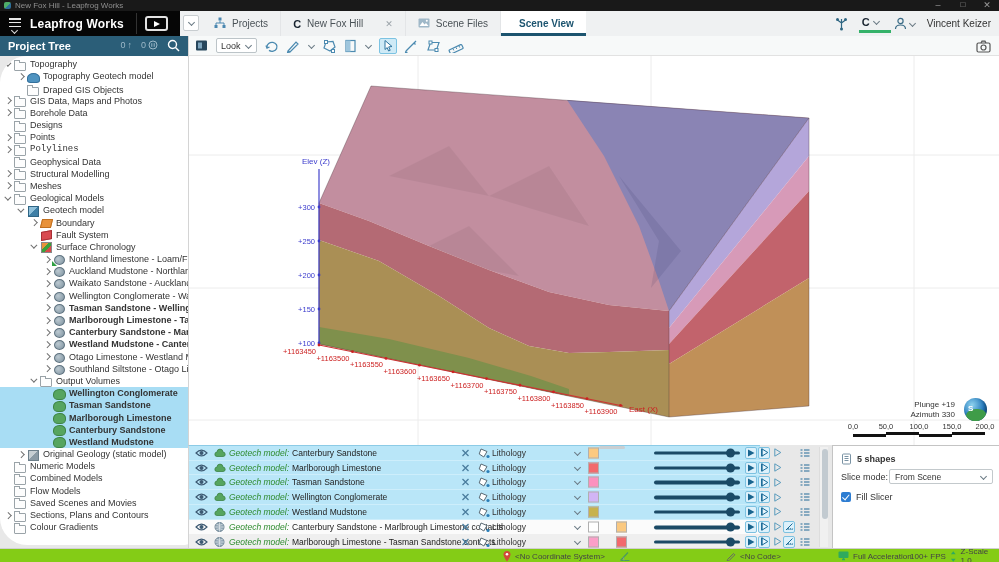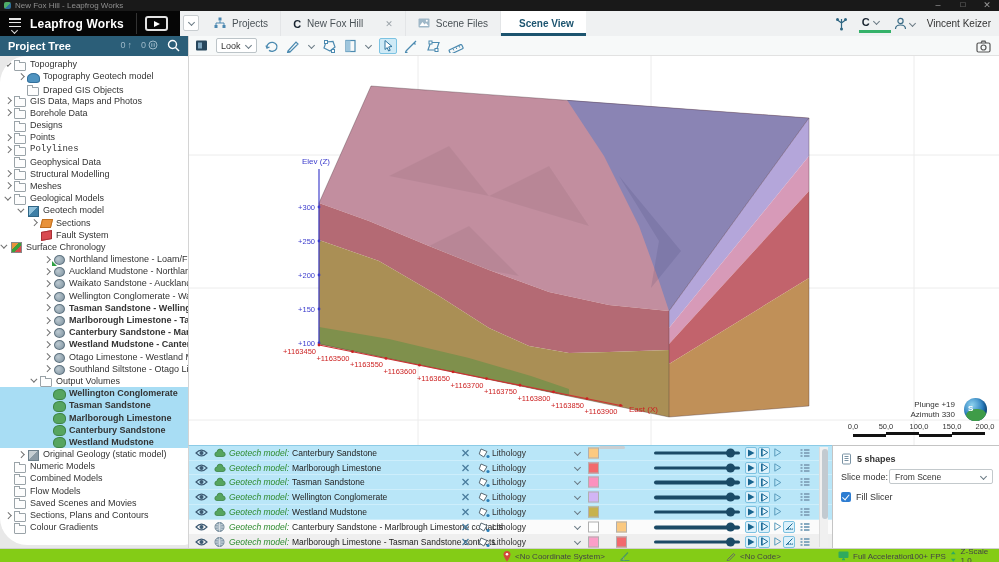--- a/index.html
+++ b/index.html
@@ -83,21 +83,21 @@
   .orient{position:absolute;right:44px;top:344px;text-align:right;font-size:8px;color:#333;line-height:10px;}
   .orb{position:absolute;right:12px;top:342px;width:23px;height:23px;border-radius:50%;
     background:radial-gradient(circle at 35% 30%,#8ed2ee,#2277bb 55%,#0d4a80);overflow:hidden;box-shadow:inset -2px -2px 3px rgba(0,0,0,.3);}
   .orb .land{position:absolute;left:2px;top:11px;width:20px;height:13px;background:#3f9c48;border-radius:50% 40% 40% 50%;}
   .orb .s{position:absolute;left:4px;top:6px;color:#fff;font-size:8px;font-weight:bold;}
   .scalebar{position:absolute;right:12px;top:366px;width:134px;height:16px;}
   .scalebar .lbl{position:absolute;top:0;font-size:7.5px;color:#333;transform:translateX(-50%);}
   .scalebar .seg{position:absolute;height:3px;background:#111;}
 
   
-  .shapepanel{position:absolute;left:188px;top:445px;width:644px;height:103px;background:#fff;border-top:1px solid #8ccbe6;border-left:1px solid #d4d4d4;}
+  .shapepanel{position:absolute;left:188px;top:445px;width:572px;height:103px;background:#fff;border-top:1px solid #8ccbe6;border-left:1px solid #d4d4d4;}
   .splitter{position:absolute;left:410px;top:0px;width:26px;height:3px;background:#c9ced1;border-radius:2px;z-index:5;}
   .srow{position:relative;height:14.72px;}
   .srow.hl{background:#b9e6f8;border-bottom:1px solid #cdeefb;}
   .srow.r6{background:#fbfbfb;}
   .srow.r7{background:#efefef;}
   .cell{position:absolute;top:50%;transform:translateY(-50%);display:flex;align-items:center;}
   .c-eye{left:6px;} .c-tico{left:25px;} .c-name{left:40px;width:230px;font-size:8.5px;color:#222;white-space:nowrap;}
   .c-name .pfx{color:#2e8b2e;font-style:italic;margin-right:3px;}
   .c-x{left:272px;} .c-bkt{left:289px;}
   .c-lith{left:303px;font-size:8.5px;color:#333;}
@@ -355,28 +355,28 @@
         <span class="tlabel">Geological Models</span>
       </div>
       <div class="tree-row" style="padding-left: 17px;">
         <span class="arrow e"></span>
         <span class="ticon model-cube"></span>
         <span class="tlabel">Geotech model</span>
       </div>
       <div class="tree-row" style="padding-left: 30px;">
         <span class="arrow c"></span>
         <span class="ticon boundary"></span>
-        <span class="tlabel">Sections</span>
+        <span class="tlabel">Boundary</span>
       </div>
       <div class="tree-row" style="padding-left: 30px;">
         <span class="arrow n"></span>
         <span class="ticon fault"></span>
         <span class="tlabel">Fault System</span>
       </div>
-      <div class="tree-row" style="">
+      <div class="tree-row" style="padding-left: 30px;">
         <span class="arrow e"></span>
         <span class="ticon chronology"></span>
         <span class="tlabel">Surface Chronology</span>
       </div>
       <div class="tree-row" style="padding-left: 43px;">
         <span class="arrow c"></span>
         <span class="ticon surface-green"></span>
         <span class="tlabel">Northland limestone - Loam/Fill contac...</span>
       </div>
       <div class="tree-row" style="padding-left: 43px;">

